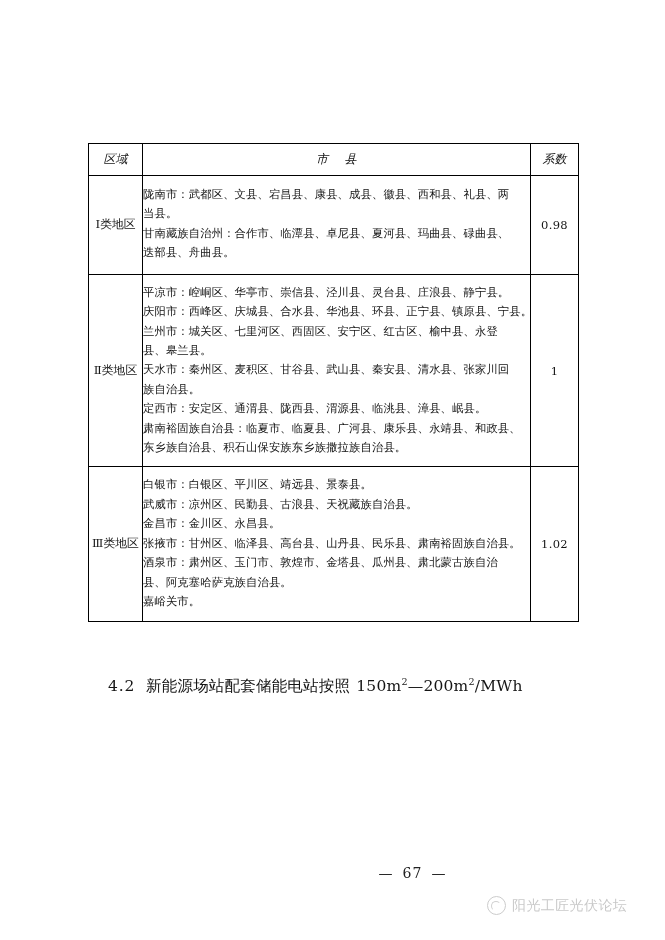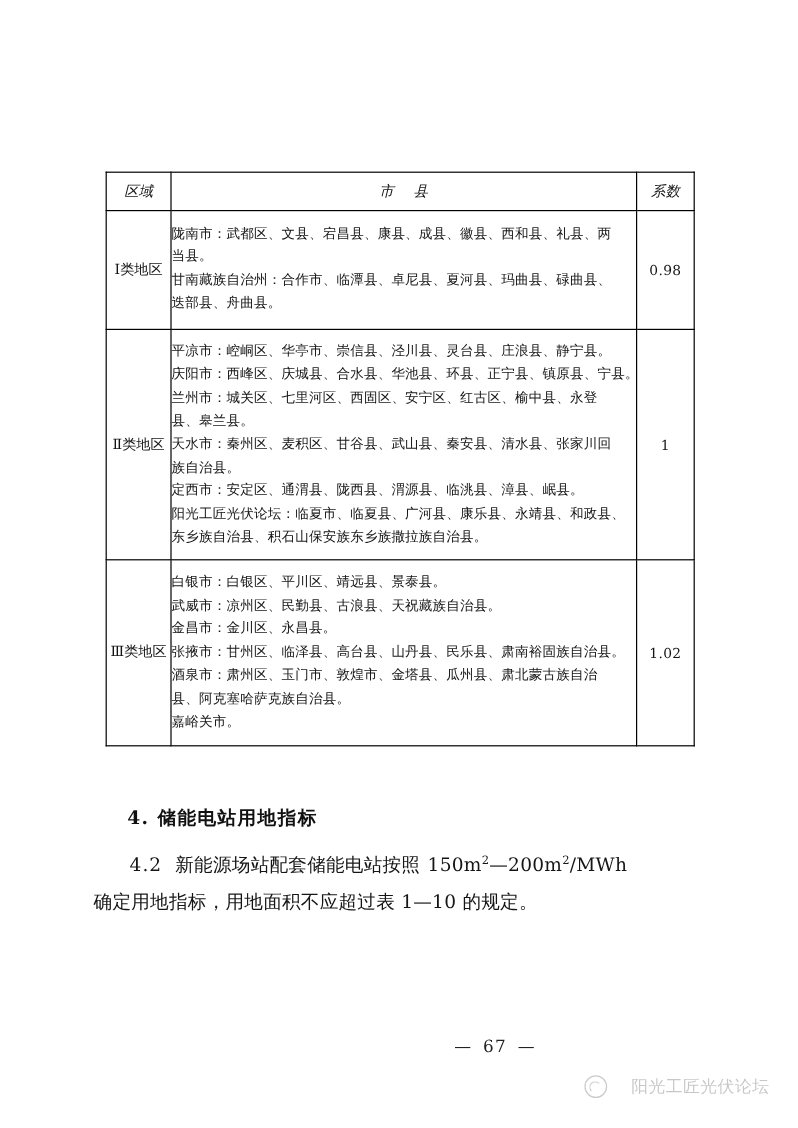--- a/index.html
+++ b/index.html
@@ -150,21 +150,21 @@
   }
   .page-number .dash { display: inline-block; margin: 0 9px; }
 
   
   .watermark {
     position: absolute;
     left: 487px;
     top: 896px;
     display: flex;
     align-items: center;
-    gap: 20px;
+    gap: 6px;
     opacity: 0.30;
     filter: blur(0.35px);
   }
   .watermark-logo {
     width: 17px;
     height: 17px;
     border-radius: 50%;
     border: 1.4px solid #555;
     position: relative;
     flex: 0 0 auto;
@@ -226,21 +226,21 @@
       <tr>
         <td class="cell-region">Ⅱ类地区</td>
         <td class="cell-city pad-r2">
           <div class="line">平凉市：崆峒区、华亭市、崇信县、泾川县、灵台县、庄浪县、静宁县。</div>
           <div class="line">庆阳市：西峰区、庆城县、合水县、华池县、环县、正宁县、镇原县、宁县。</div>
           <div class="line">兰州市：城关区、七里河区、西固区、安宁区、红古区、榆中县、永登</div>
           <div class="line">县、皋兰县。</div>
           <div class="line">天水市：秦州区、麦积区、甘谷县、武山县、秦安县、清水县、张家川回</div>
           <div class="line">族自治县。</div>
           <div class="line">定西市：安定区、通渭县、陇西县、渭源县、临洮县、漳县、岷县。</div>
-          <div class="line">阳光工匠光伏论坛：临夏市、临夏县、广河县、康乐县、永靖县、和政县、</div>
+          <div class="line">肃南裕固族自治县：临夏市、临夏县、广河县、康乐县、永靖县、和政县、</div>
           <div class="line">东乡族自治县、积石山保安族东乡族撒拉族自治县。</div>
         </td>
         <td class="cell-coef">1</td>
       </tr>
       <tr>
         <td class="cell-region">Ⅲ类地区</td>
         <td class="cell-city pad-r3">
           <div class="line">白银市：白银区、平川区、靖远县、景泰县。</div>
           <div class="line">武威市：凉州区、民勤县、古浪县、天祝藏族自治县。</div>
           <div class="line">金昌市：金川区、永昌县。</div>
@@ -248,28 +248,24 @@
           <div class="line">酒泉市：肃州区、玉门市、敦煌市、金塔县、瓜州县、肃北蒙古族自治</div>
           <div class="line">县、阿克塞哈萨克族自治县。</div>
           <div class="line">嘉峪关市。</div>
         </td>
         <td class="cell-coef">1.02</td>
       </tr>
     </tbody>
   </table>
 
   <div class="body-text">
-    <div class="sec-heading">4. 储能电站用地指标</div>
 
 
     <p class="para para-spaced">
       <span class="indent"></span><span class="num">4.2</span><span class="numgap"></span><span>新能源场站配套储能电站按照 </span><span class="formula"><span>150m</span><sup>2</sup><span>—</span><span>200m</span><sup>2</sup><span>/MWh</span></span>
-    </p>
-    <p class="para">
-      <span>确定用地指标，用地面积不应超过表 1—10 的规定。</span>
     </p>
   </div>
 
   <div class="page-number">
     <span class="dash">—</span><span>67</span><span class="dash">—</span>
   </div>
 
   <div class="watermark">
     <span class="watermark-logo"></span>
     <span class="watermark-text">阳光工匠光伏论坛</span>

